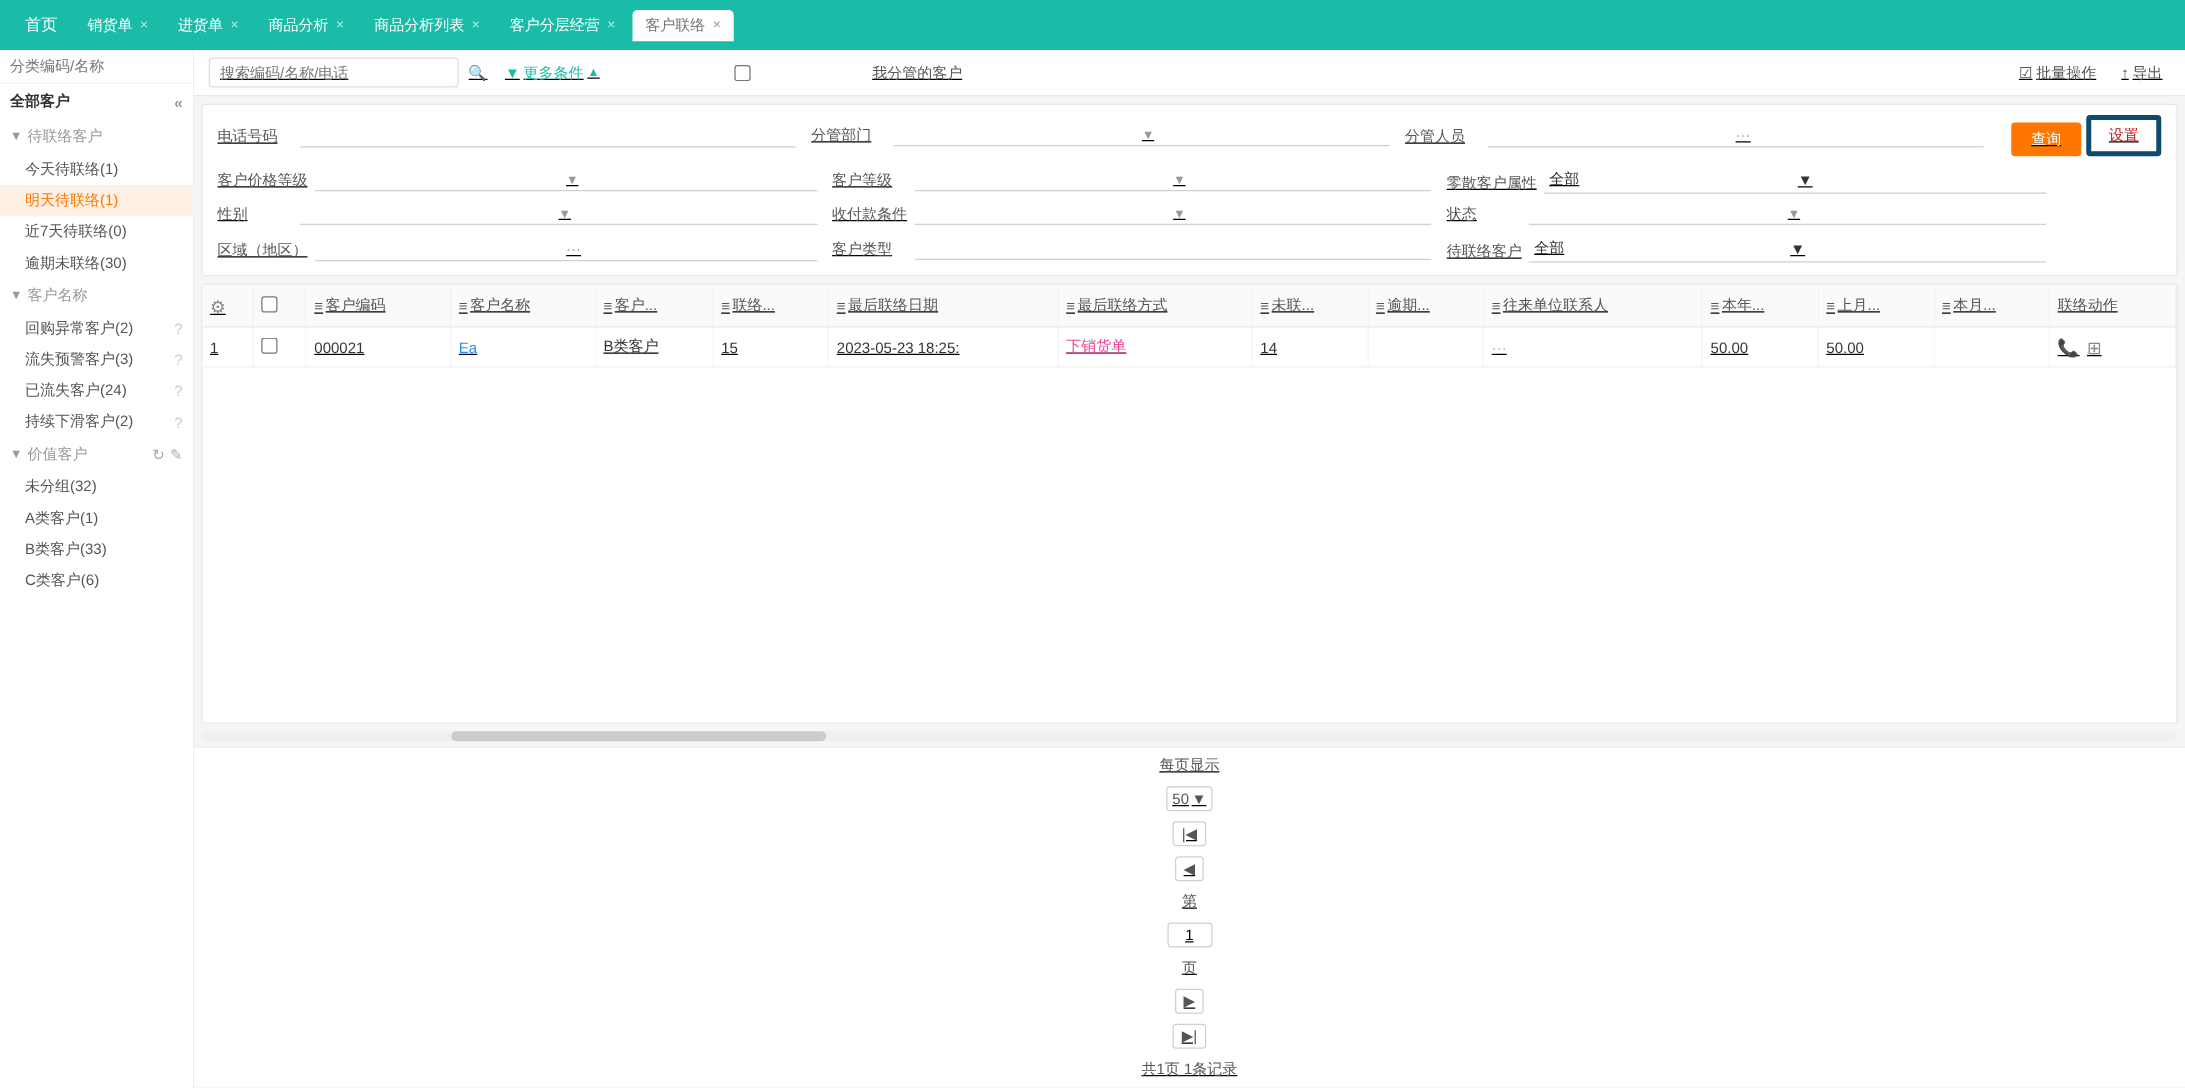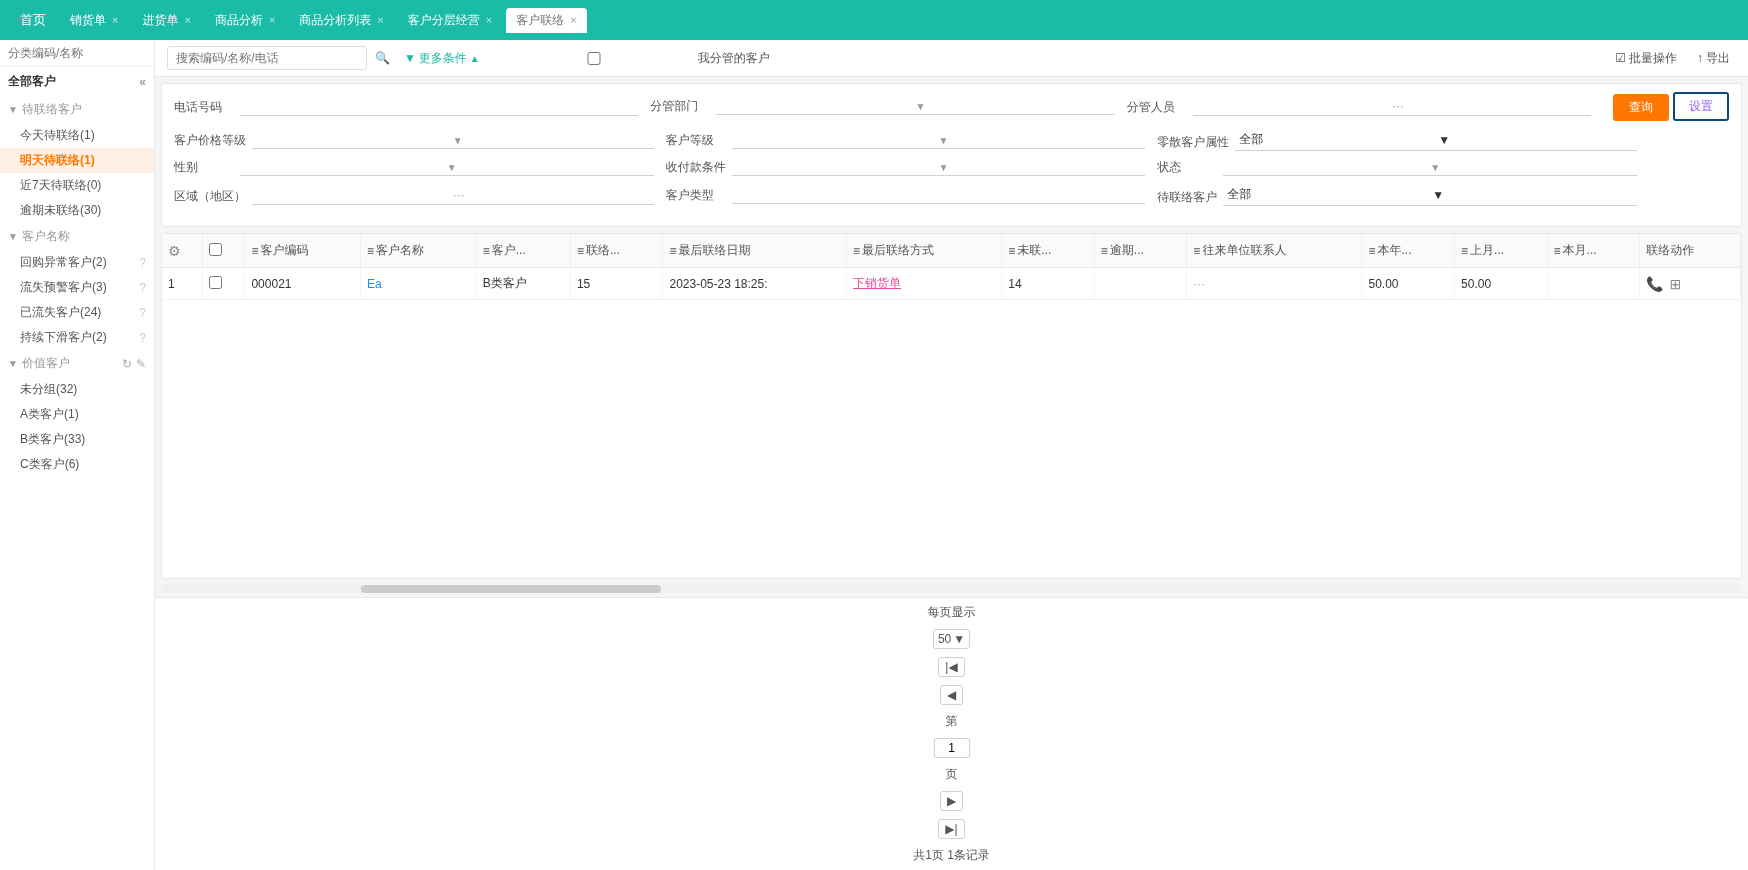--- a/index.html
+++ b/index.html
@@ -75,29 +75,30 @@
       align-items: center;
       gap: 4px;
     }
     .sidebar-group-label .triangle { color: #999; font-size: 10px; }
     .sidebar-sub-item {
       padding: 4px 8px 4px 20px;
       cursor: pointer;
       color: #555;
       font-size: 12px;
     }
-    .sidebar-sub-item.active { background: #fff0e6; color: #ff7700; font-weight: bold; }
+    .sidebar-sub-item.active { background: #fff0e6; color: #ff7700; }
 
     
     .content-area {
       flex: 1;
       display: flex;
       flex-direction: column;
       background: #f5f5f5;
       overflow: hidden;
+      text-decoration: underline;
     }
 
     
     .filter-bar {
       background: #fff;
       padding: 6px 12px;
       display: flex;
       align-items: center;
       gap: 8px;
       border-bottom: 1px solid #e8e8e8;
@@ -153,21 +154,21 @@
       margin: 6px;
       border-radius: 3px;
       padding: 8px 12px;
     }
     .filter-row {
       display: flex;
       align-items: center;
       gap: 12px;
       margin-bottom: 8px;
     }
-    .filter-row:last-child { margin-bottom: 12px; }
+    .filter-row:last-child { margin-bottom: 2px; }
     .filter-field {
       display: flex;
       align-items: flex-end;
       flex: 1;
       min-width: 0;
       gap: 6px;
     }
     .filter-label {
       color: #555;
       font-size: 12px;
@@ -221,22 +222,22 @@
       background: #ff7700;
       color: #fff;
       border: none;
       border-radius: 3px;
       padding: 5px 16px;
       cursor: pointer;
       font-size: 12px;
     }
     .btn-set {
       background: #fff;
-      color: #8b5cf6;
-      border: 2px solid #0c4a6e;
+      color: #b91c1c;
+      border: 4px solid #0c4a6e;
       border-radius: 3px;
       padding: 4px 14px;
       cursor: pointer;
       font-size: 12px;
     }
 
     
     .table-container {
       flex: 1;
       background: #fff;

